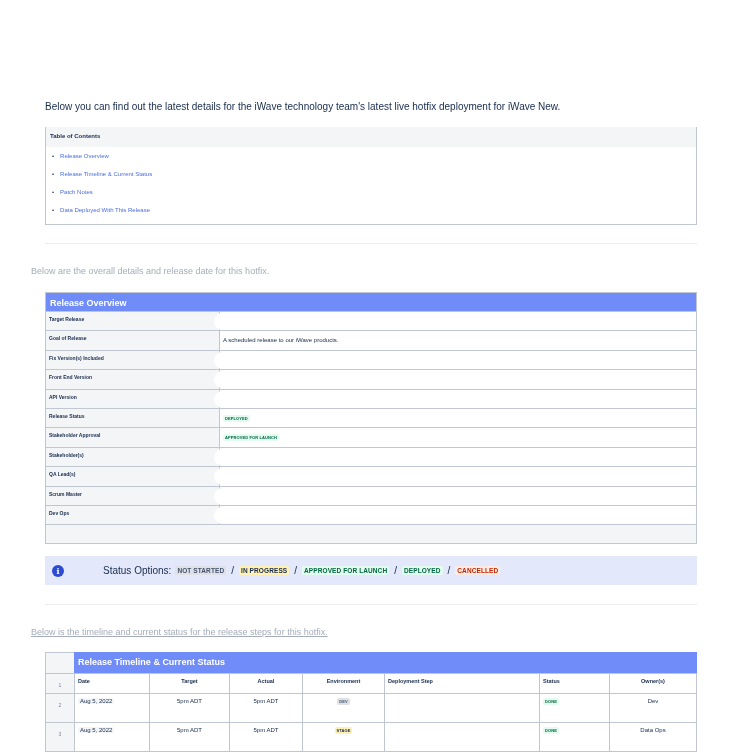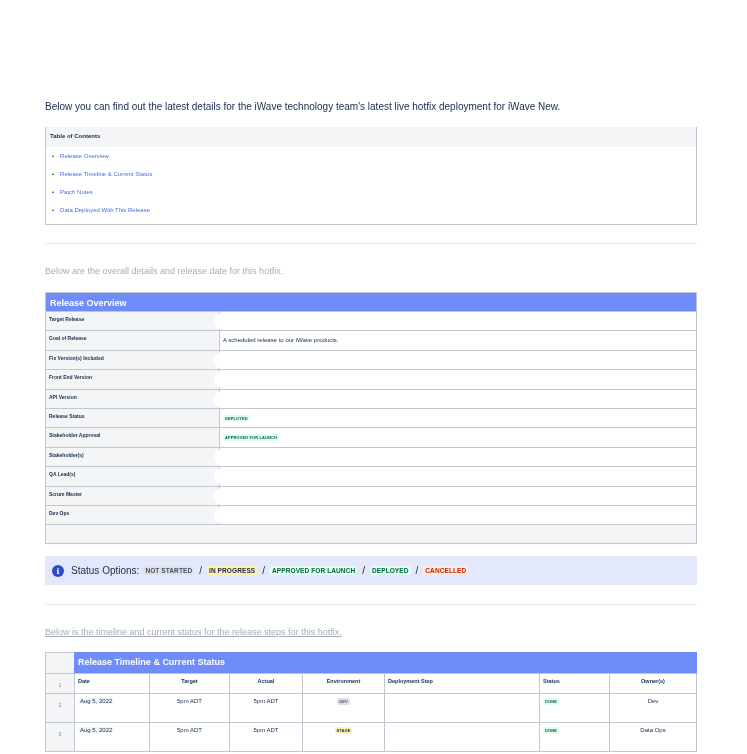--- a/index.html
+++ b/index.html
@@ -10,40 +10,40 @@
 
   .toc { position: absolute; left: 45px; top: 127px; width: 652px; height: 98px; border: 1px solid #c1c7d0; border-top: none; }
   .toc-head { height: 20px; background: #f4f5f7; font-size: 6px; font-weight: bold; padding: 6px 0 0 4px; color: #172b4d; }
   .toc ul { list-style: none; padding: 6px 0 0 6px; }
   .toc li { font-size: 6px; height: 18px; color: #4a6ee0; display: flex; align-items: flex-start; }
   .toc li .bullet { color: #172b4d; margin-right: 6px; font-size: 6px; }
   .toc li span.link { color: #4a6ee0; cursor: pointer; }
 
   .divider { position: absolute; left: 45px; width: 652px; height: 1px; background: #ebecf0; }
 
-  .sub { position: absolute; left: 45px; font-size: 9px; color: #a5adba; }
+  .sub { position: absolute; left: 31px; font-size: 9px; color: #a5adba; }
 
   .ov { position: absolute; left: 45px; top: 292px; width: 652px; border-collapse: collapse; }
   .ov-head { height: 20px; background: #6f8cf8; color: #fff; font-size: 9px; font-weight: bold; padding: 5px 0 0 4px; border: 1px solid #c1c7d0; }
   .ov-row { display: flex; height: 19.4px; border-left: 1px solid #c1c7d0; border-right: 1px solid #c1c7d0; border-bottom: 1px solid #c1c7d0; }
   .ov-row .k { width: 174px; background: #f4f5f7; font-size: 5px; font-weight: bold; padding: 4px 0 0 3px; border-right: 1px solid #c1c7d0; color: #172b4d; }
   .ov-row .v { flex: 1; font-size: 6px; padding: 6px 0 0 3px; color: #172b4d; position: relative; }
   .ov-row.empty .k { background: #f4f5f7; width: 100%; border-right: none; }
   .ov-row.empty { height: 19px; }
   .blob { position: absolute; left: -6px; top: 1px; width: 44px; height: 17px; background: #fff; border-radius: 10px; }
 
   .lozenge { display: inline-block; font-size: 4px; font-weight: bold; padding: 1px 2px; border-radius: 2px; letter-spacing: 0.1px; }
   .loz-green { background: #e3fcef; color: #006644; }
   .loz-grey { background: #dfe1e6; color: #42526e; }
   .loz-yellow { background: #fff0b3; color: #172b4d; }
   .loz-red { background: #ffebe6; color: #bf2600; }
 
   .panel { position: absolute; left: 45px; top: 556px; width: 652px; height: 29px; background: #e3e9fb; display: flex; align-items: center; padding-left: 7px; font-size: 10px; color: #172b4d; }
   .info-icon { width: 12px; height: 12px; border-radius: 50%; background: #2d4bd1; color: #fff; font-size: 8px; font-weight: bold; display: flex; align-items: center; justify-content: center; margin-right: 7px; font-family: "DejaVu Serif", serif; }
-  .panel .lbl { margin-right: 4px; }
+  .panel .lbl { margin-right: 4px; margin-left: 32px; }
   .panel .sep { margin: 0 5px; }
   .panel .lozenge { font-size: 6.5px; padding: 1px 2px; }
 
   .tl { position: absolute; left: 45px; top: 652px; width: 652px; }
   .tl-head { display: flex; height: 21px; }
   .tl-head .corner { width: 29px; background: #f4f5f7; border-left: 1px solid #c1c7d0; border-top: 1px solid #c1c7d0; }
   .tl-head .title { flex: 1; background: #6f8cf8; color: #fff; font-size: 9px; font-weight: bold; padding: 5px 0 0 4px; }
   .tl-row { display: flex; border-bottom: 1px solid #c1c7d0; border-left: 1px solid #c1c7d0; }
   .tl-row > div { border-right: 1px solid #c1c7d0; font-size: 6px; padding: 4px 3px 0 3px; color: #172b4d; position: relative; }
   .tl-row .num { width: 29px; background: #f4f5f7; color: #7a869a; font-size: 5px; text-align: center; padding-top: 8px; }

